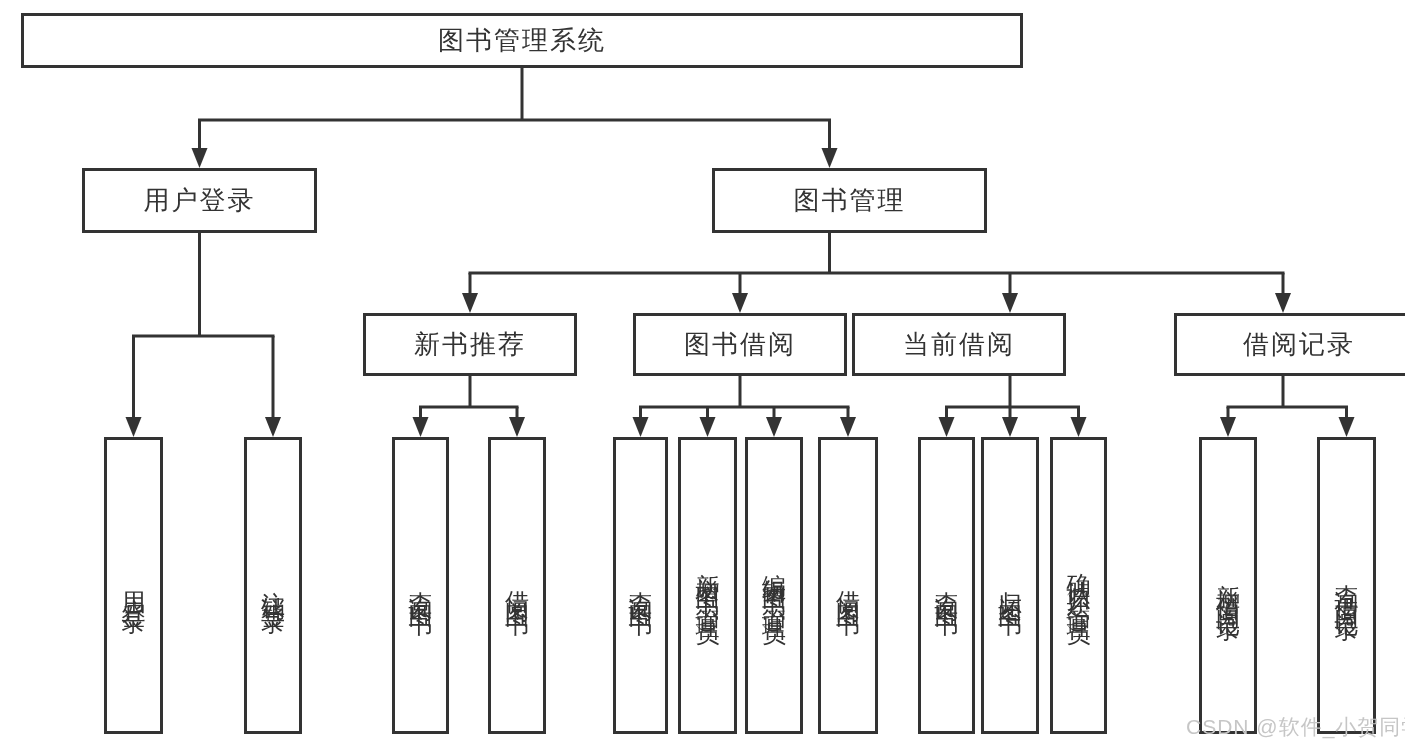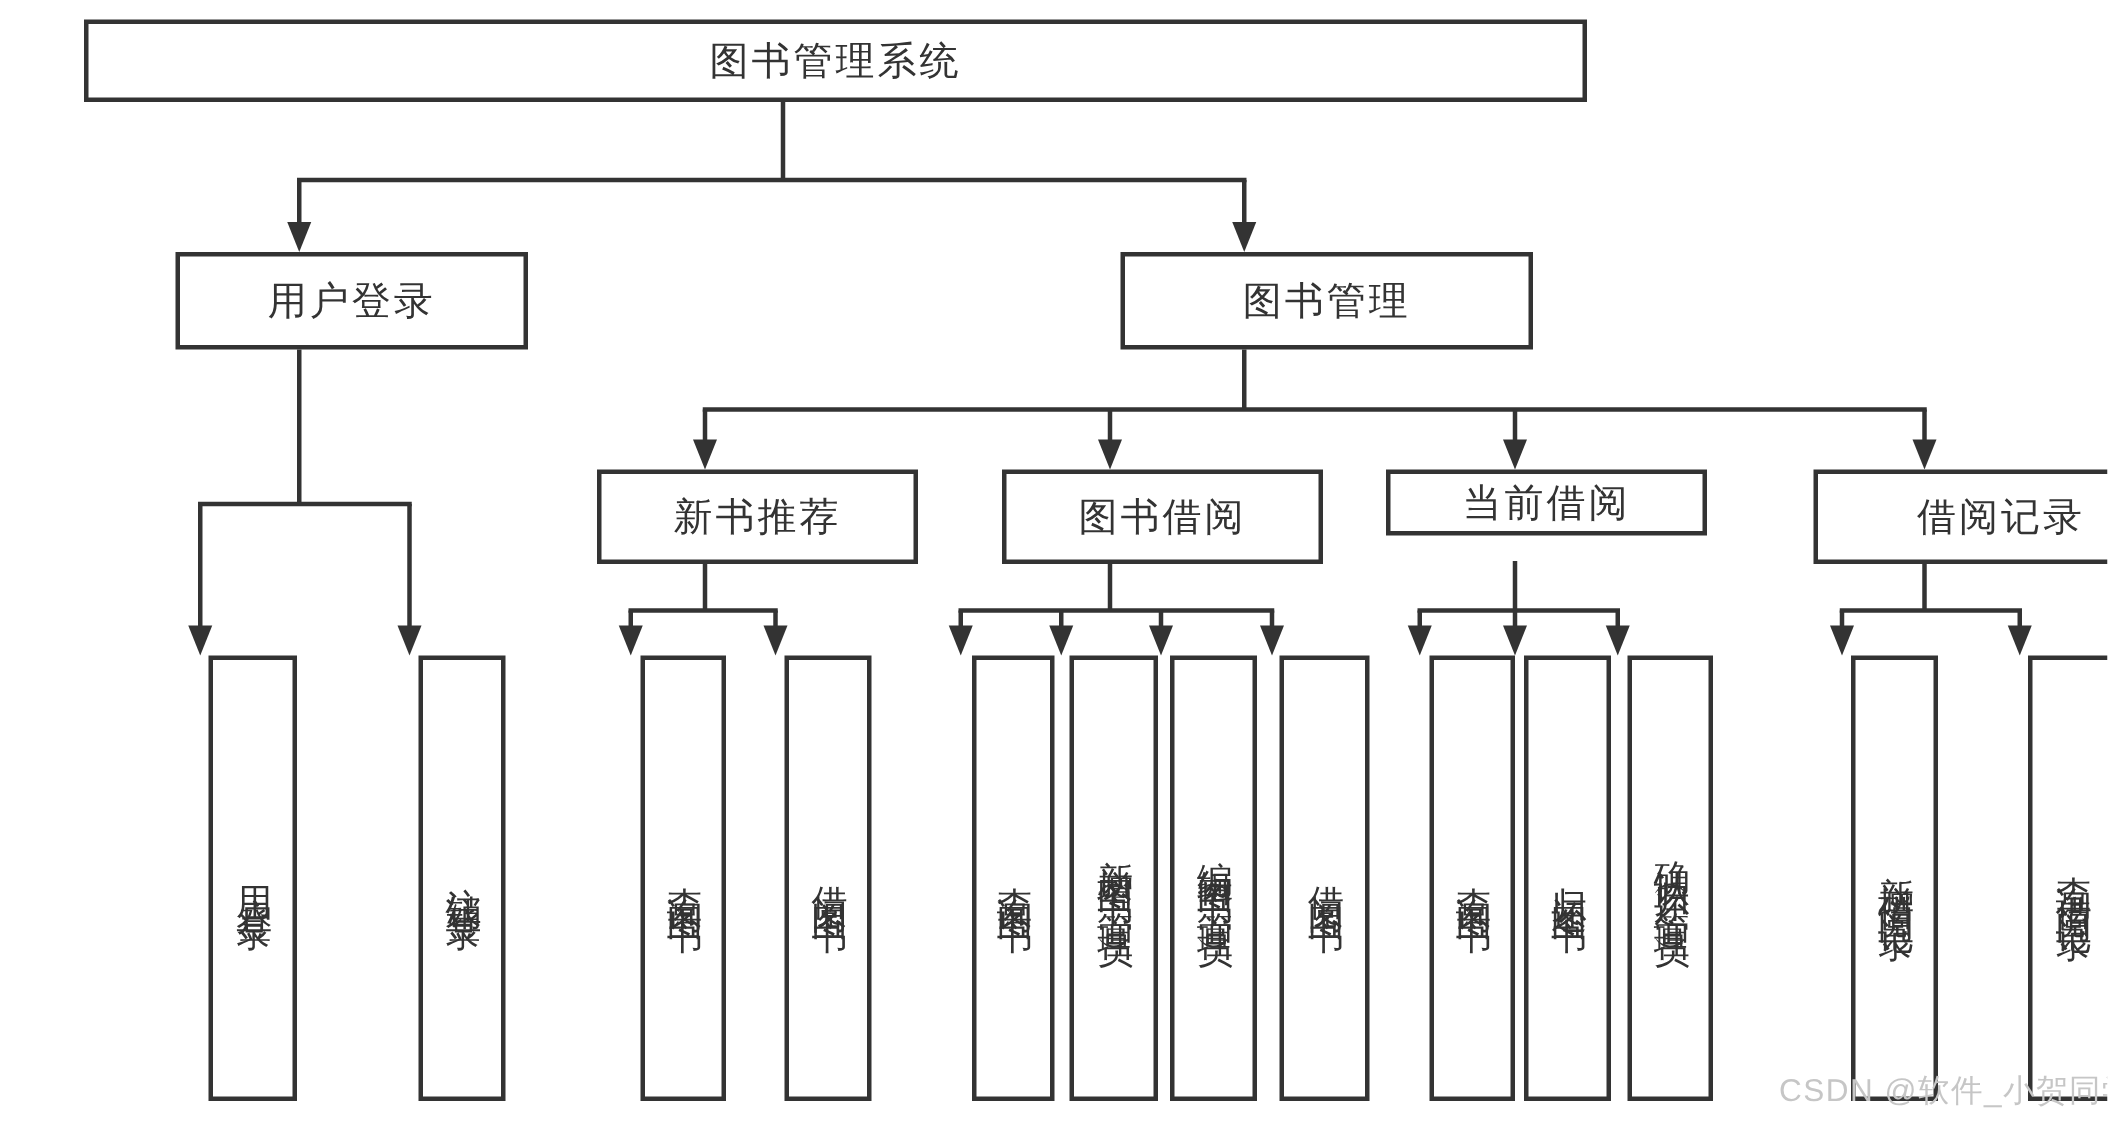--- a/index.html
+++ b/index.html
@@ -7,21 +7,20 @@
     position:relative; width:1405px; height:747px;
     background:#ffffff; overflow:hidden;
     font-family:"Liberation Sans","DejaVu Sans",sans-serif;
   }
   svg.wires { position:absolute; left:0; top:0; width:1405px; height:747px; z-index:1; }
   .node {
     position:absolute; box-sizing:border-box;
     background:#ffffff; border:3px solid #333333;
     display:flex; align-items:center; justify-content:center;
     z-index:2;
-    margin-left:35px;
   }
   .node span { color:#333333; }
   .node.h span {
     font-size:26px; letter-spacing:2px; white-space:nowrap;
   }
   .node.v span {
     writing-mode:vertical-lr; text-orientation:mixed;
     font-size:24px; letter-spacing:7px; line-height:1;
   }
   .watermark {
@@ -99,21 +98,21 @@
   <div class="node h" style="left:712px;top:168px;width:275px;height:65px">
     <span>图书管理</span>
   </div>
 
   <div class="node h" style="left:363px;top:313px;width:214px;height:63px">
     <span>新书推荐</span>
   </div>
   <div class="node h" style="left:633px;top:313px;width:214px;height:63px">
     <span>图书借阅</span>
   </div>
-  <div class="node h" style="left:889px;top:313px;width:214px;height:44px">
+  <div class="node h" style="left:852px;top:313px;width:214px;height:63px">
     <span>当前借阅</span>
   </div>
   <div class="node h" style="left:1174px;top:313px;width:250px;height:63px">
     <span>借阅记录</span>
   </div>
 
   <div class="node v" style="left:104px;top:437px;width:59px;height:297px">
     <span>用户登录</span>
   </div>
   <div class="node v" style="left:244px;top:437px;width:58px;height:297px">

